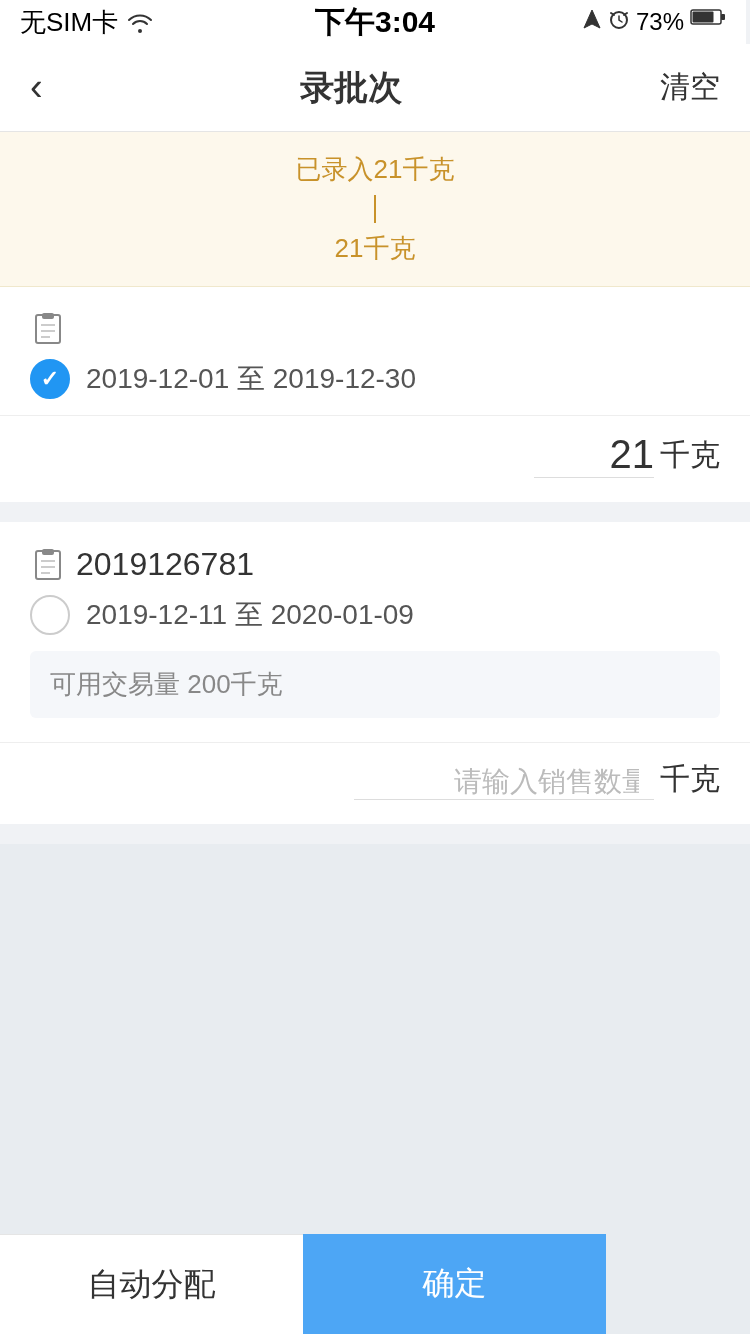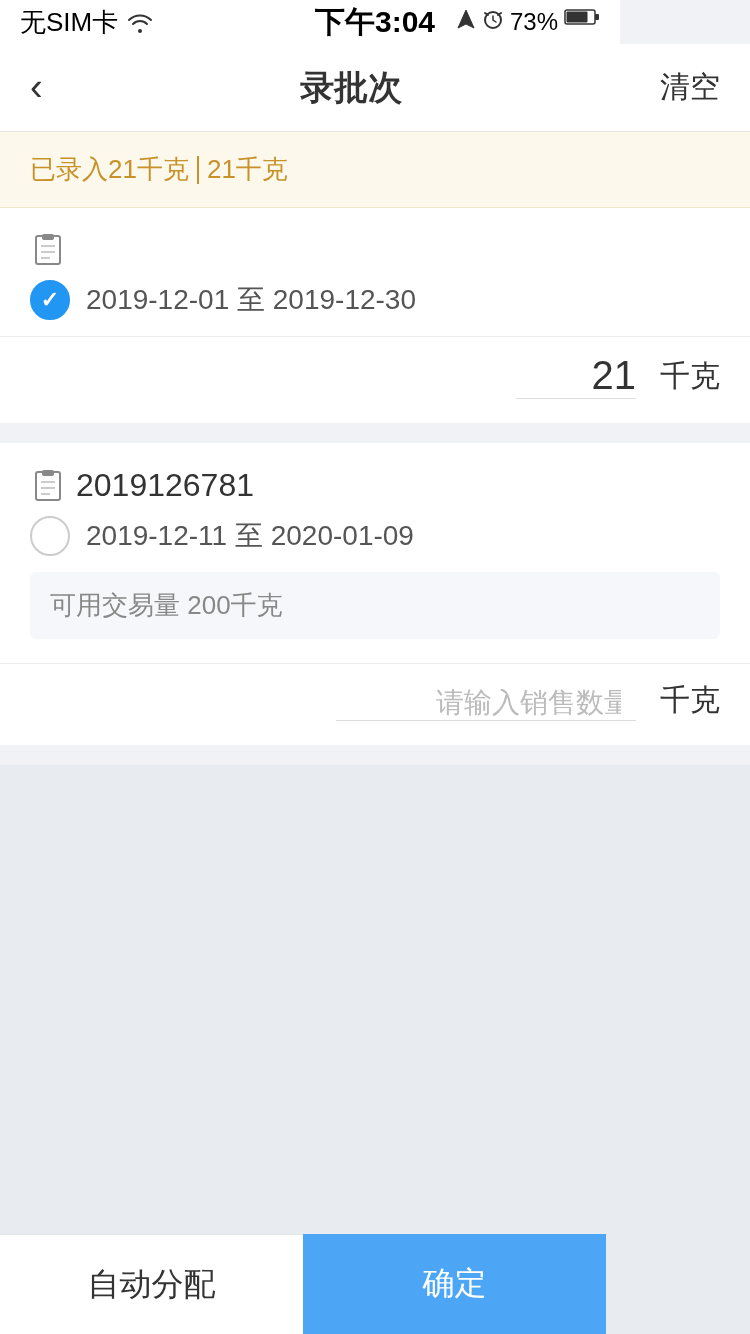--- a/index.html
+++ b/index.html
@@ -7,21 +7,21 @@
     body {
       width: 750px;
       min-height: 1334px;
       font-family: -apple-system, "PingFang SC", "Helvetica Neue", sans-serif;
       background: #f0f2f5;
       overflow-x: hidden;
     }
 
     
     .status-bar {
-      width: 620px;
+      width: 746px;
       height: 44px;
       background: #fff;
       display: flex;
       align-items: center;
       justify-content: space-between;
       padding: 0 20px;
       font-size: 28px;
     }
     .status-left {
       display: flex;
@@ -71,20 +71,21 @@
     }
 
     
     .info-banner {
       background: #fdf8ec;
       padding: 20px 30px;
       display: flex;
       align-items: center;
       gap: 8px;
       border-bottom: 1px solid #f0e8cc;
+      flex-direction: column;
     }
     .info-banner-text {
       font-size: 26px;
       color: #c8922a;
     }
     .info-divider {
       width: 2px;
       height: 28px;
       background: #c8922a;
     }
@@ -151,21 +152,21 @@
       border-radius: 6px;
       padding: 16px 20px;
       font-size: 26px;
       color: #888;
       margin-bottom: 24px;
     }
     .batch-input-row {
       display: flex;
       align-items: center;
       justify-content: flex-end;
-      gap: 24px;
+      gap: 6px;
       padding: 16px 0 24px 0;
       border-top: 1px solid #eee;
     }
     .batch-input {
       text-align: right;
       font-size: 34px;
       color: #333;
       border: none;
       outline: none;
       background: transparent;

